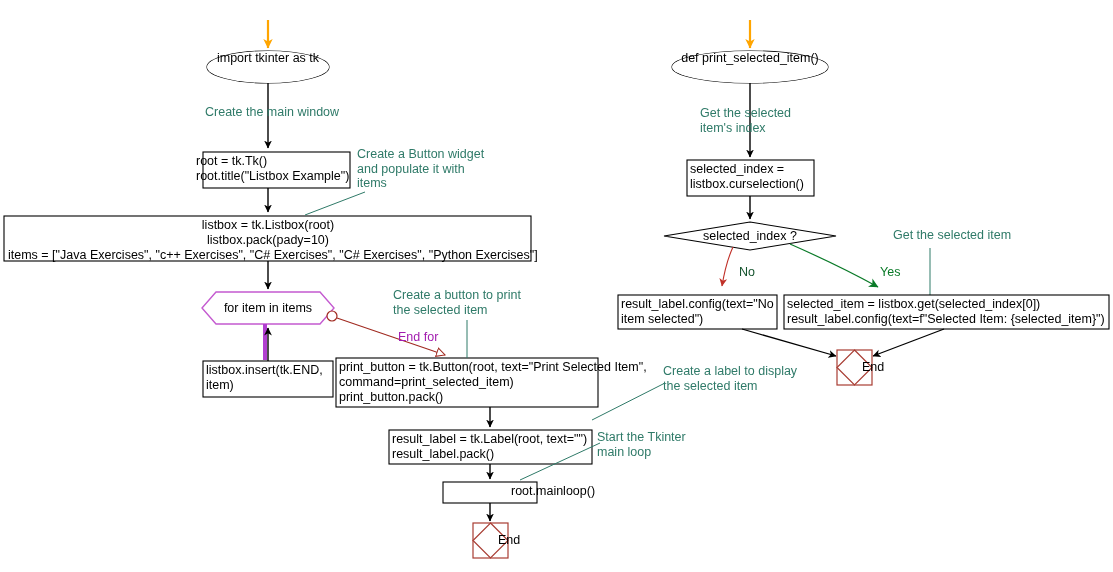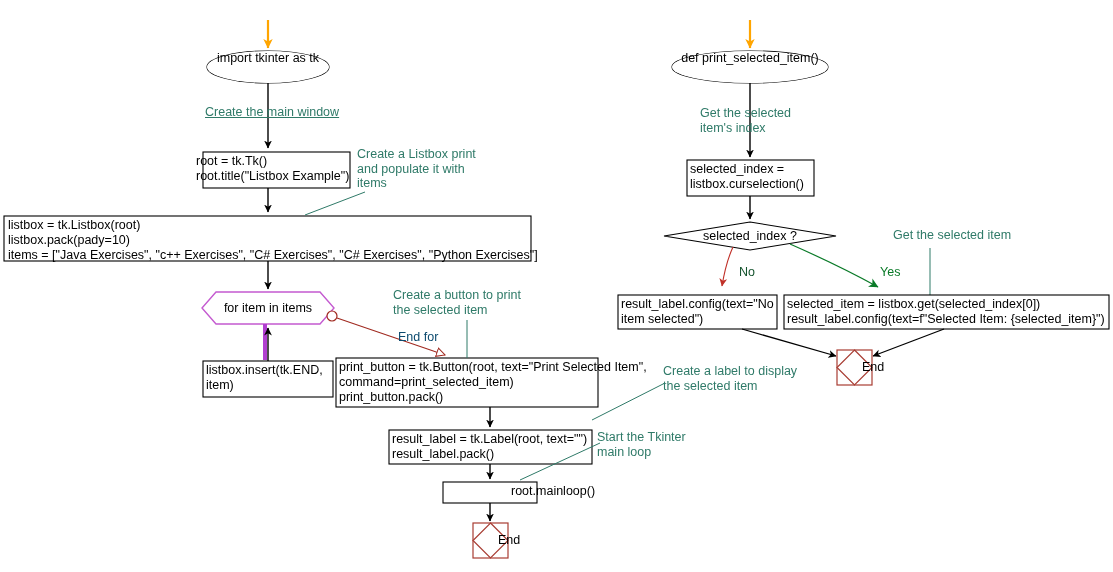--- a/index.html
+++ b/index.html
@@ -73,21 +73,21 @@
     white-space:pre;
   }
   .edgelabel{
     position:absolute;
     font-size:12.5px;
     line-height:14px;
     white-space:pre;
   }
   .lbl-no{ color:#14532d; }
   .lbl-yes{ color:#0a7a28; }
-  .lbl-endfor{ color:#0c4a6e; }
+  .lbl-endfor{ color:#a21caf; }
 </style>
 </head>
 <body>
 
 <div id="canvas">
 
   <svg id="svg-layer" viewBox="0 0 1113 572" xmlns="http://www.w3.org/2000/svg">
     <defs>
       <marker id="ah-black" markerWidth="9" markerHeight="9" refX="7.5" refY="4.5" orient="auto" markerUnits="userSpaceOnUse">
         <path d="M0,0.6 L8,4.5 L0,8.4 L2.2,4.5 Z" fill="#000000"></path>
@@ -181,30 +181,30 @@
     <line x1="944" y1="329" x2="873" y2="356" stroke="#000000" stroke-width="1.3" marker-end="url(#ah-black)"></line>
 
     <rect x="837" y="350" width="35" height="35" fill="#ffffff" stroke="#a83c32" stroke-width="1.2"></rect>
     <polygon points="854.5,350 872,367.5 854.5,385 837,367.5" fill="#ffffff" stroke="#a83c32" stroke-width="1.2"></polygon>
   </svg>
 
   <div class="node ellipse" style="left:207px; top:51px; width:122px; height:32px; border:none;">
     <span>import tkinter as tk</span>
   </div>
 
-  <div class="annot" style="left:205px; top:105px;text-decoration:underline;">Create the main window</div>
+  <div class="annot" style="left:205px; top:105px;">Create the main window</div>
 
   <div class="node" style="left:196px; top:154px; width:143px; height:15px;">root = tk.Tk()
 root.title("Listbox Example")</div>
 
-  <div class="annot" style="left:357px; top:147px;">Create a Listbox print
+  <div class="annot" style="left:357px; top:147px;">Create a Button widget
 and populate it with
 items</div>
 
-  <div class="node" style="left:8px; top:218px; width:520px; height:41px;">listbox = tk.Listbox(root)
+  <div class="node" style="left:8px; top:218px; width:520px; height:41px;text-align:center;">listbox = tk.Listbox(root)
 listbox.pack(pady=10)
 items = ["Java Exercises", "c++ Exercises", "C# Exercises", "C# Exercises", "Python Exercises"]</div>
 
   <div class="node" style="left:206px; top:363px; width:126px; height:32px;">listbox.insert(tk.END,
 item)</div>
 
   <div class="node hexlabel" style="left:202px; top:292px; width:132px; height:32px;">
     <span>for item in items</span>
   </div>
 

